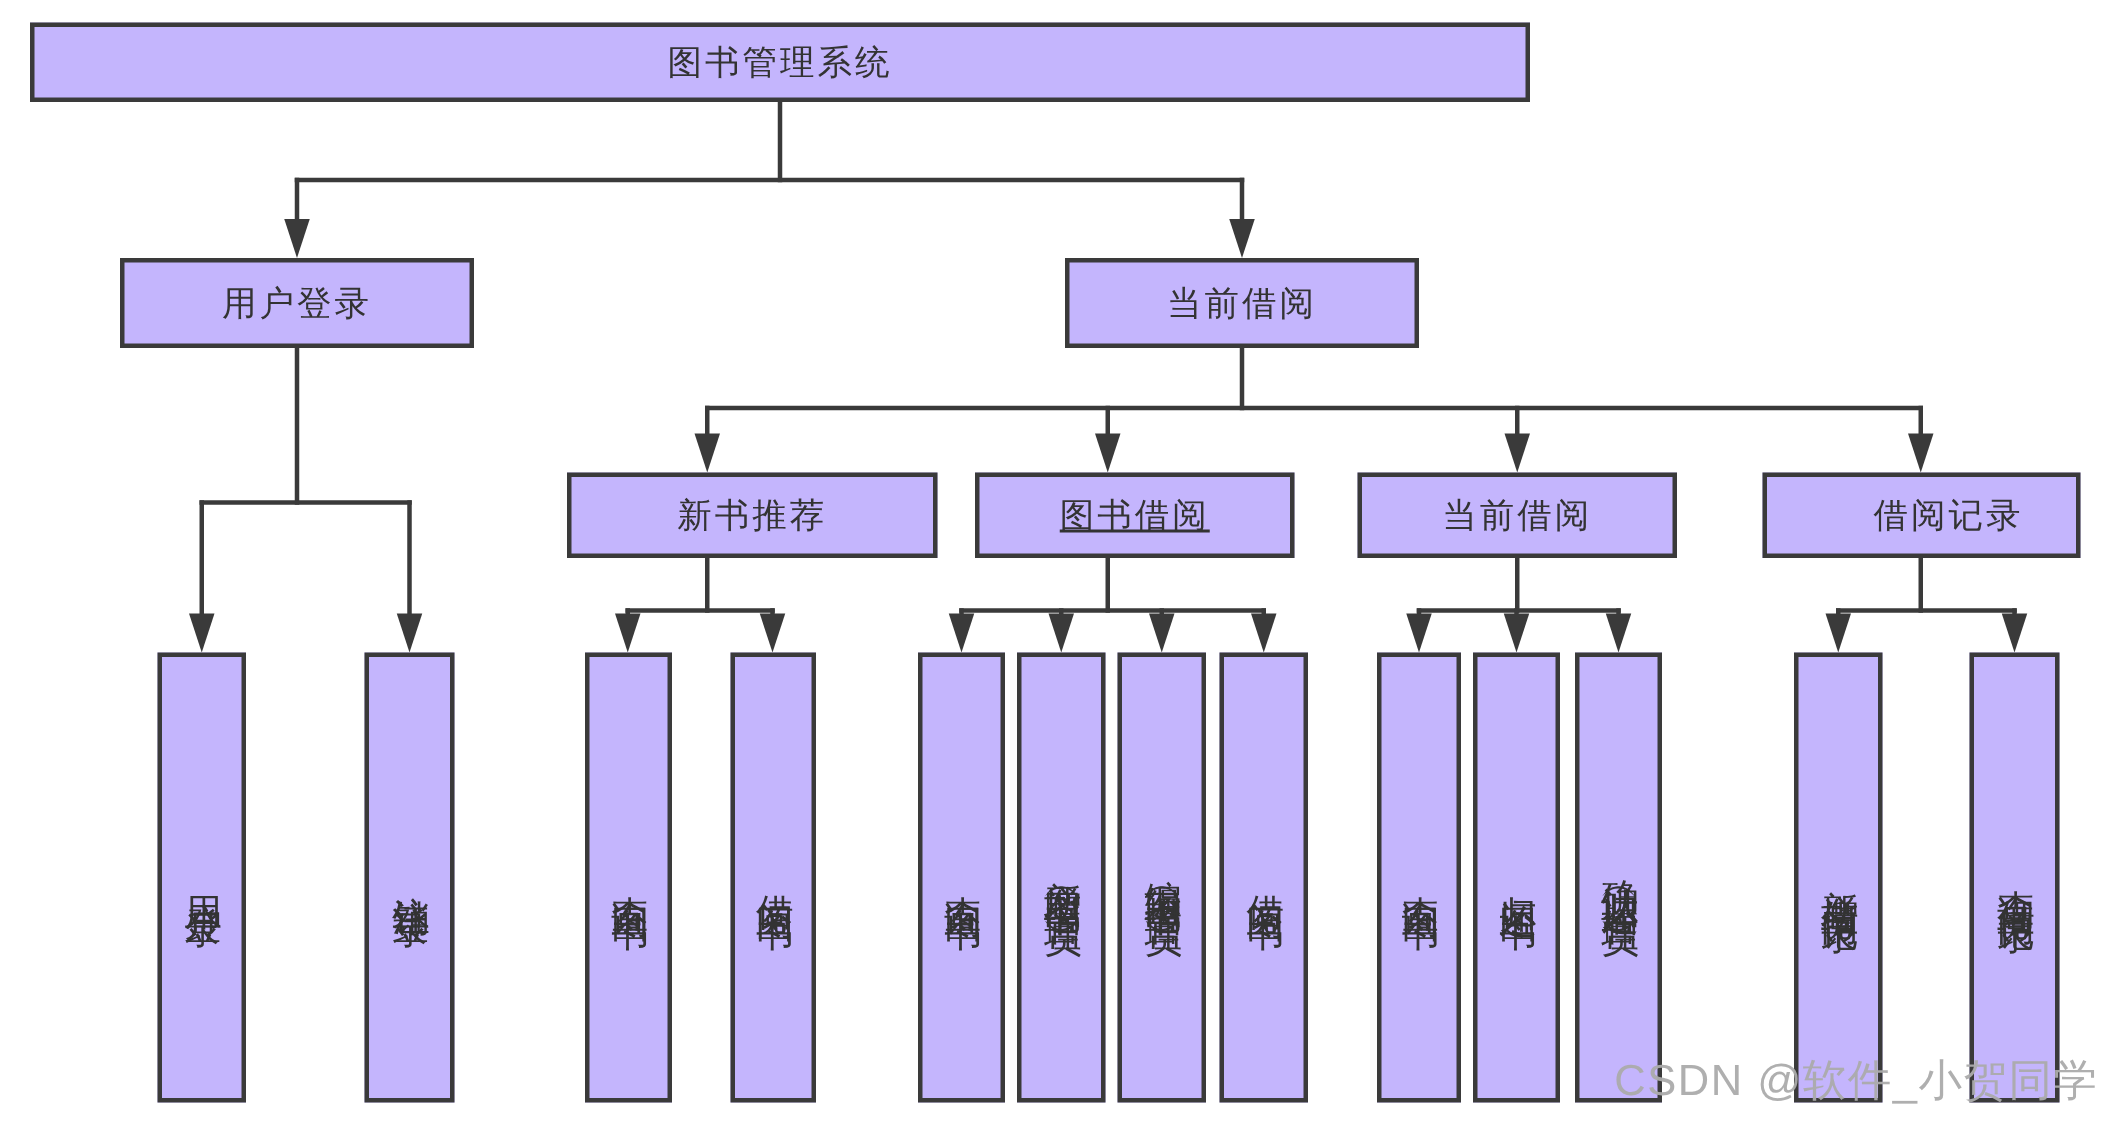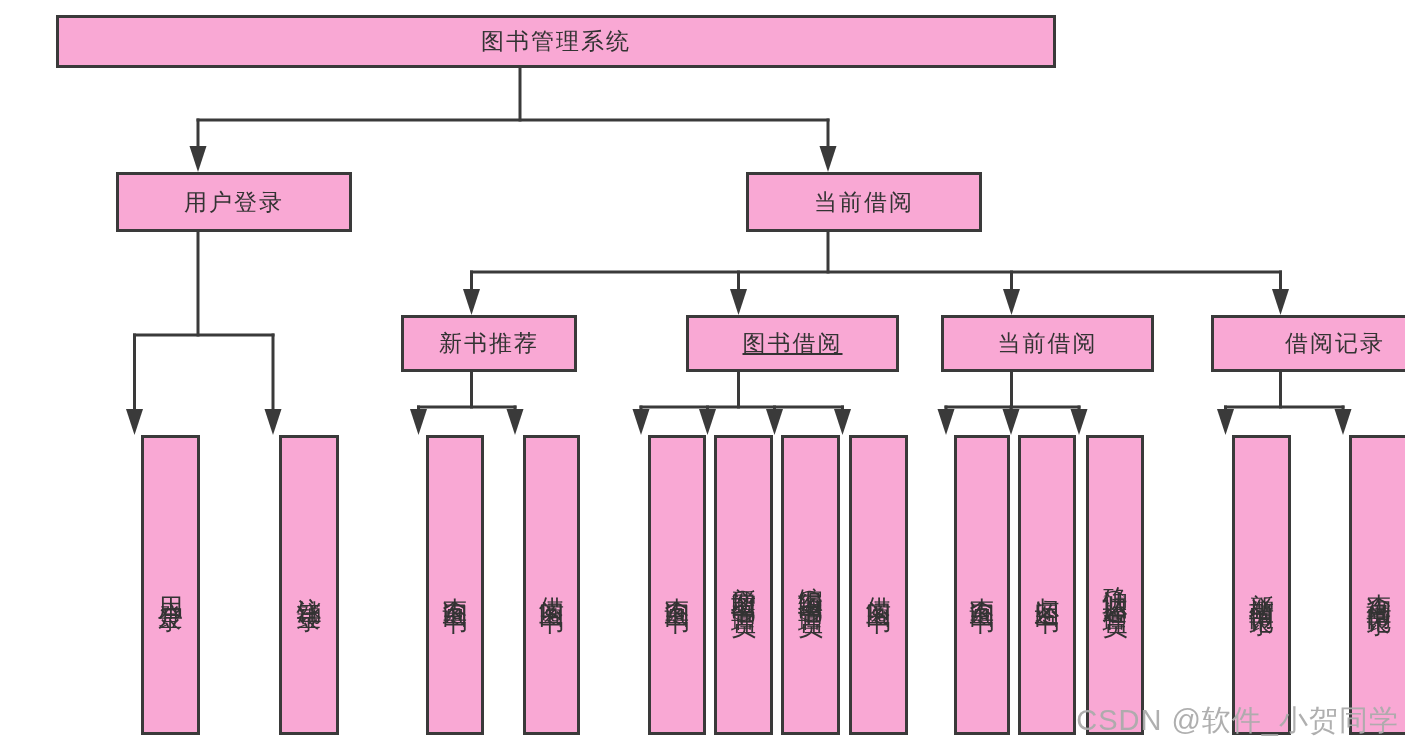--- a/index.html
+++ b/index.html
@@ -13,47 +13,46 @@
   }
   #connectors {
     position: absolute;
     left: 0; top: 0;
     width: 1405px; height: 747px;
   }
   .box {
     position: absolute;
     box-sizing: border-box;
     border: 3px solid #3a3a3a;
-    background: #f9a8d4;
+    background: #c4b5fd;
     color: #333333;
     display: flex;
     align-items: center;
     justify-content: center;
     text-align: center;
-    margin-left: 36px;
   }
   .hbox {
     font-size: 23px;
     letter-spacing: 2px;
     line-height: 1;
   }
   .vbox {
     writing-mode: vertical-rl;
     text-orientation: mixed;
     font-size: 25px;
     letter-spacing: 4px;
     line-height: 1;
   }
   
   .n-root   { left: 20px;  top: 15px;  width: 1000px; height: 53px; }
   
   .n-login  { left: 80px;  top: 172px; width: 236px; height: 60px; }
   .n-mgmt   { left: 710px; top: 172px; width: 236px; height: 60px; }
   
-  .n-rec    { left: 365px;  top: 315px; width: 176px; height: 57px; }
+  .n-rec    { left: 378px;  top: 315px; width: 247px; height: 57px; }
   .n-borrow { left: 650px;  top: 315px; width: 213px; height: 57px; text-decoration: underline; }
   .n-cur    { left: 905px;  top: 315px; width: 213px; height: 57px; }
   .n-hist   { left: 1175px; top: 315px; width: 212px; height: 57px; padding-left: 36px; }
   
   .leaf { top: 435px; height: 300px; }
   .n-a1 { left: 105px;  width: 59px; }
   .n-a2 { left: 243px;  width: 60px; }
   .n-b1 { left: 390px;  width: 58px; }
   .n-b2 { left: 487px;  width: 57px; }
   .n-c1 { left: 612px;  width: 58px; }

